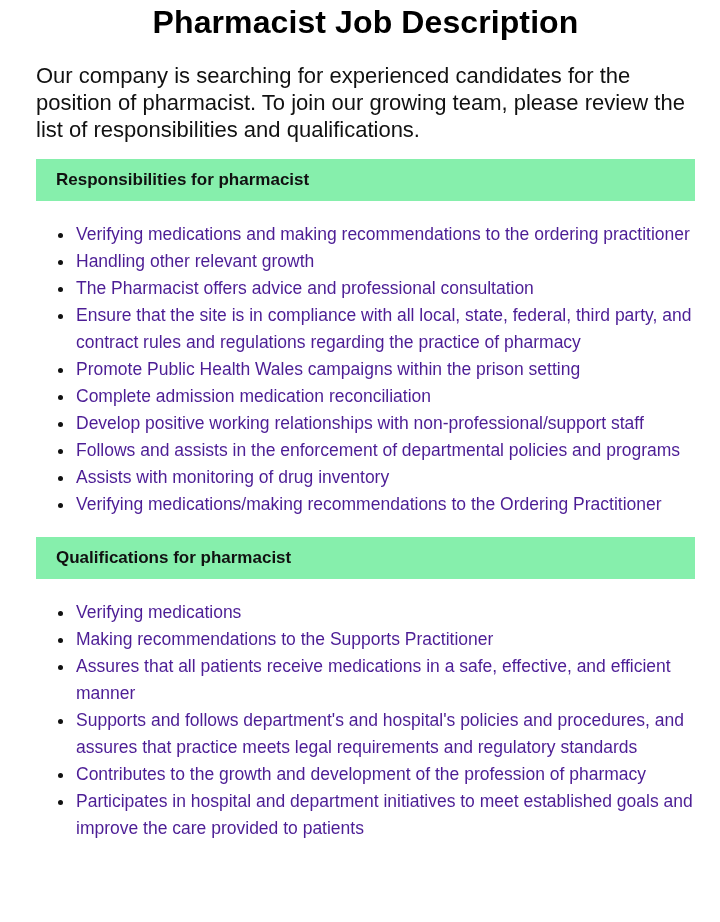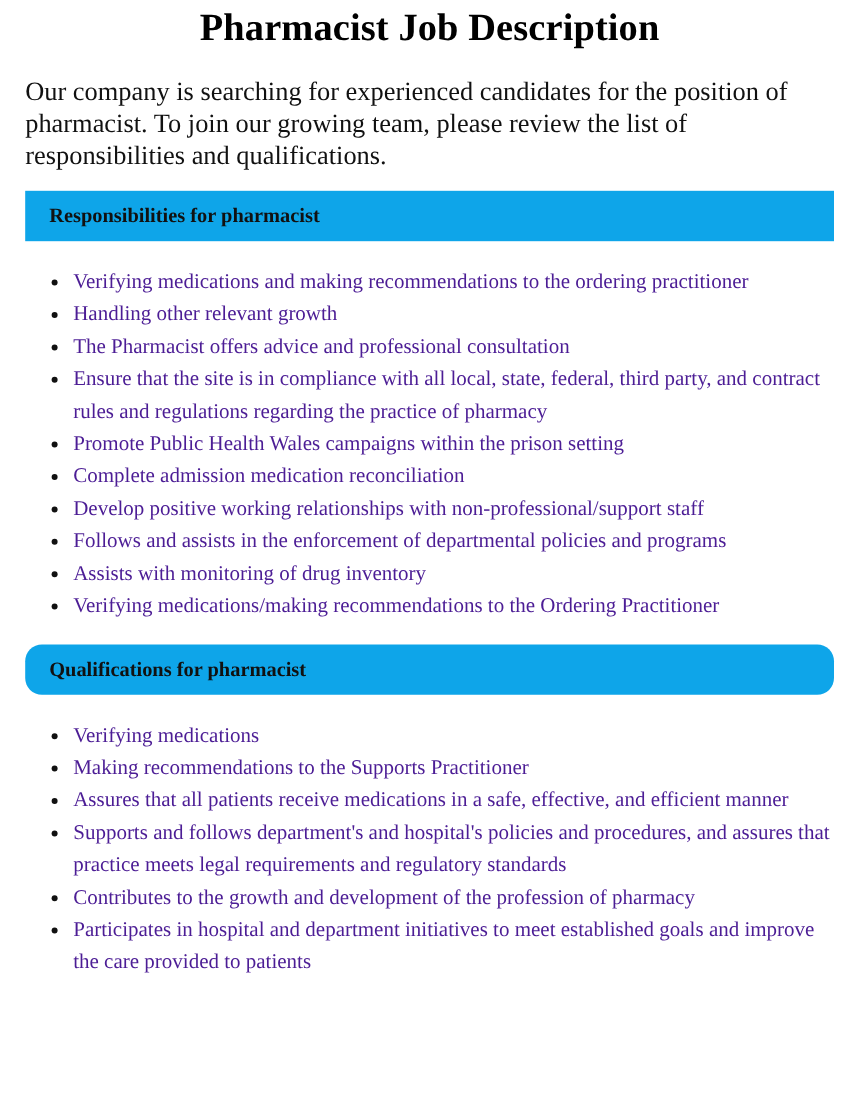--- a/index.html
+++ b/index.html
@@ -8,45 +8,44 @@
       background: #ffffff;
     }
     body {
       width: 720px;
       height: 922px;
       overflow: hidden;
       color: #111111;
       font-family: "Liberation Sans", "DejaVu Sans", sans-serif;
     }
     .page {
-      padding: 0 25px 0 21px;
+      padding: 0 25px 0 36px;
       box-sizing: border-box;
       width: 720px;
-      font-family: Liberation Serif, serif;
     }
     h1 {
       margin: 0;
       padding-top: 2px;
       text-align: center;
       font-size: 32px;
       font-weight: bold;
       line-height: 40px;
       color: #000000;
       letter-spacing: 0.1px;
     }
     .intro {
       margin: 20px 0 0 0;
       font-size: 22px;
       line-height: 27px;
       color: #111111;
       padding-right: 5px;
     }
     .section-header {
       margin-top: 16px;
-      background: #0ea5e9;
+      background: #86efac;
       height: 42px;
       box-sizing: border-box;
       padding: 0 20px;
       display: flex;
       align-items: center;
       font-size: 17px;
       font-weight: bold;
       color: #111111;
     }
     ul {
@@ -65,21 +64,20 @@
       position: absolute;
       left: -18px;
       top: 12px;
       width: 5px;
       height: 5px;
       border-radius: 50%;
       background: #111111;
     }
     .section-2 .section-header {
       margin-top: 19px;
-      border-radius: 14px;
     }
   </style>
 </head>
 <body>
 
 <div class="page">
   <h1>Pharmacist Job Description</h1>
   <p class="intro">Our company is searching for experienced candidates for the position of pharmacist. To join our growing team, please review the list of responsibilities and qualifications.</p>
 
   <section class="section-1">

